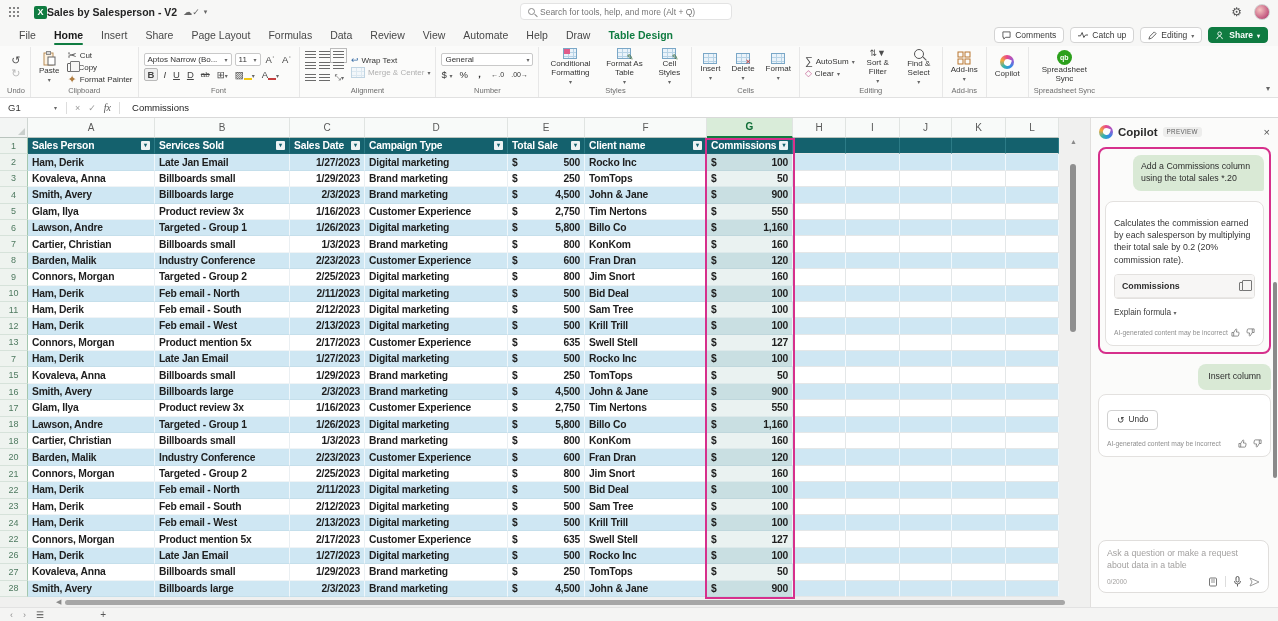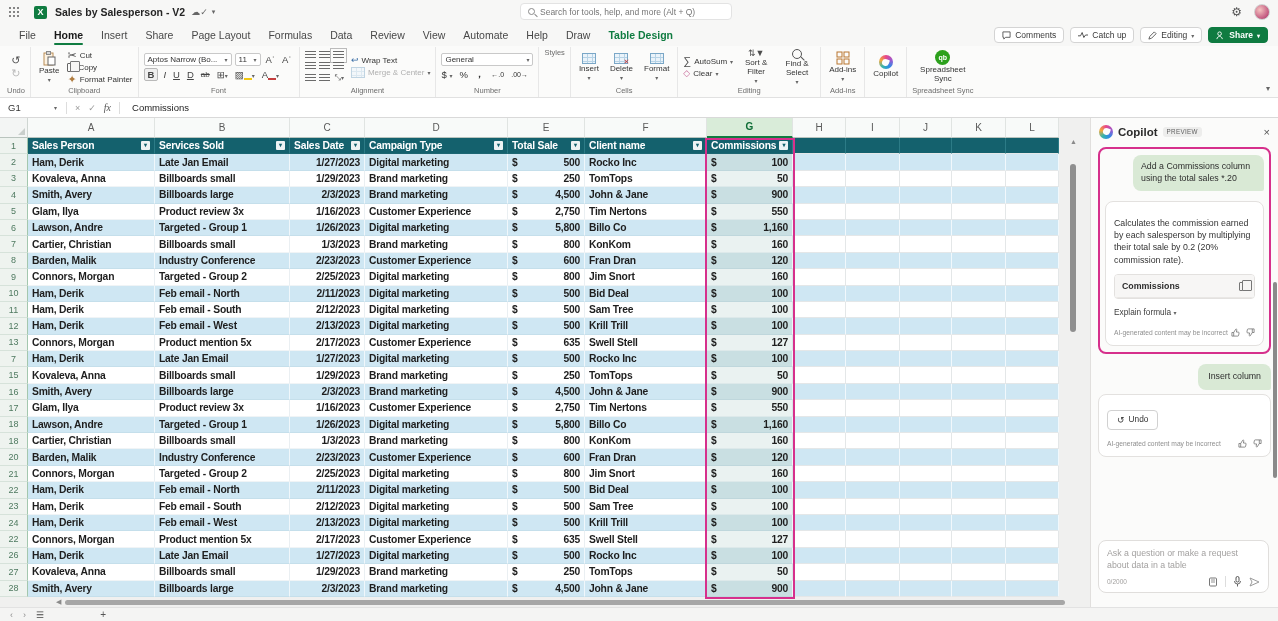--- a/index.html
+++ b/index.html
@@ -4,21 +4,21 @@
 <style>
   * { box-sizing: border-box; margin:0; padding:0; }
   html,body { width:1278px; height:621px; overflow:hidden; }
   body { font-family:"Liberation Sans", sans-serif; background:#fff; position:relative; color:#333; }
 
   
   #topbar { position:absolute; left:0; top:0; width:1278px; height:24px; background:#f7f7f6; display:flex; align-items:center; }
   .waffle { width:11px; height:11px; margin-left:9px; display:grid; grid-template-columns:repeat(3,3px); grid-template-rows:repeat(3,3px); gap:1px; }
   .waffle i { background:#5f5f5f; width:2px; height:2px; border-radius:1px; }
   .xlicon { width:13px; height:13px; background:#107c41; border-radius:2px; color:#fff; font-size:9px; font-weight:700; text-align:center; line-height:13px; margin-left:14px; }
-  .doc-title { font-size:10.5px; font-weight:600; color:#252525; margin-left:8px; white-space:nowrap; }
+  .doc-title { font-size:10.5px; font-weight:600; color:#252525; white-space:nowrap; }
   .cloudico { font-size:9px; color:#666; margin-left:6px; }
   .tchev { font-size:7px; color:#666; margin-left:4px; }
   #searchbox { position:absolute; left:520px; top:3px; width:212px; height:17px; background:#fff; border:1px solid #e3e3e3; border-radius:4px; display:flex; align-items:center; font-size:8.5px; color:#767676; padding-left:7px; gap:5px; }
   .magico { width:7px; height:7px; border:1px solid #8a8a8a; border-radius:50%; position:relative; flex:none; }
   .magico::after { content:""; position:absolute; width:4px; height:1px; background:#8a8a8a; transform:rotate(45deg); left:5px; top:6px; }
   #topbar-right { position:absolute; right:8px; top:0; height:24px; display:flex; align-items:center; gap:12px; }
   .gear { font-size:12px; color:#555; }
   .avatar { width:16px; height:16px; border-radius:50%; background:radial-gradient(circle at 35% 35%, #f5c3c0, #c2577f 70%, #8e3a62); border:1px solid #d0d0d0; }
 
   
@@ -320,20 +320,37 @@
         <span>%</span>
         <span style="font-weight:700">，</span>
         <span style="font-size:7px">←.0</span>
         <span style="font-size:7px">.00→</span>
       </span>
     </div>
     <div class="rlabel">Number</div>
   </div>
 
   <div class="rgroup">
+    <div class="rbody">
+      <span class="bigbtn" style="width:52px">
+          <span class="gridico cf"></span>
+          <span>Conditional Formatting</span>
+          <span class="chev">▾</span>
+        </span>
+      <span class="bigbtn" style="width:46px">
+          <span class="gridico pen"></span>
+          <span>Format As Table</span>
+          <span class="chev">▾</span>
+        </span>
+      <span class="bigbtn" style="width:34px">
+          <span class="gridico pen"></span>
+          <span>Cell Styles</span>
+          <span class="chev">▾</span>
+        </span>
+    </div>
     <div class="rlabel">Styles</div>
   </div>
 
   <div class="rgroup">
     <div class="rbody">
       <span class="bigbtn">
           <span class="gridico"></span>
           <span>Insert</span>
           <span class="chev">▾</span>
         </span>

